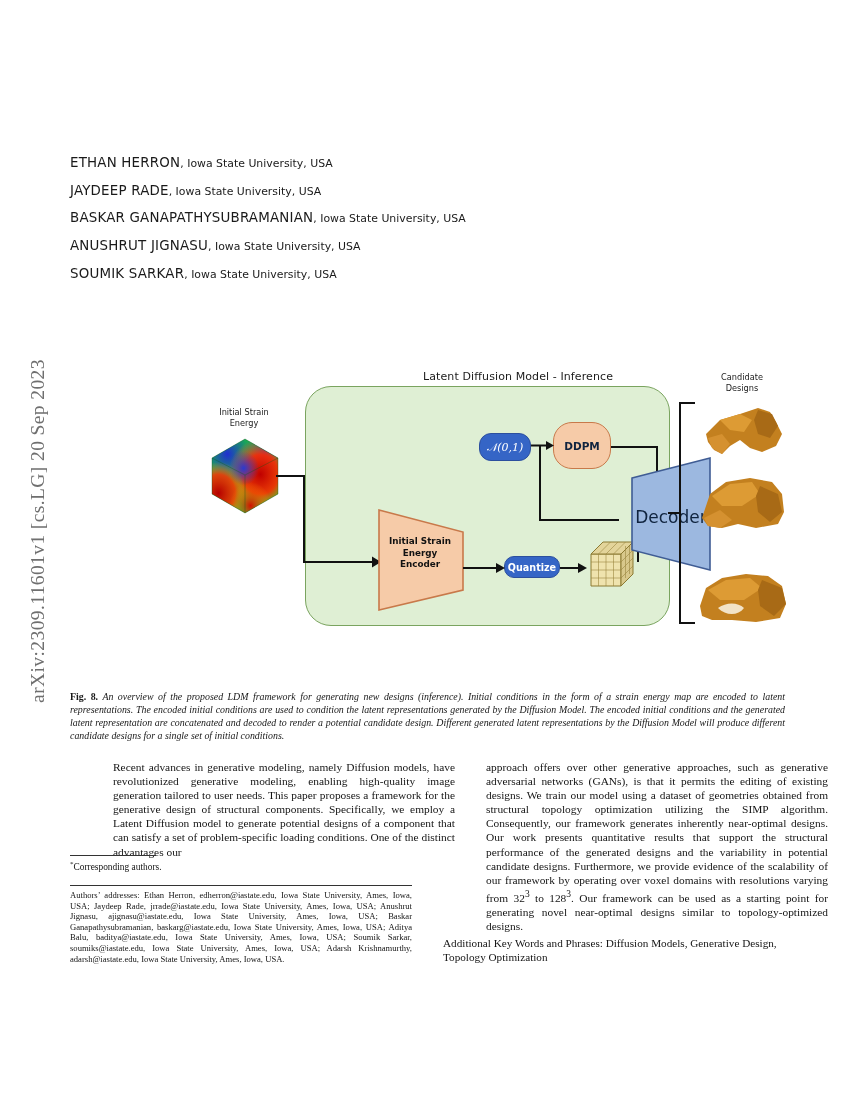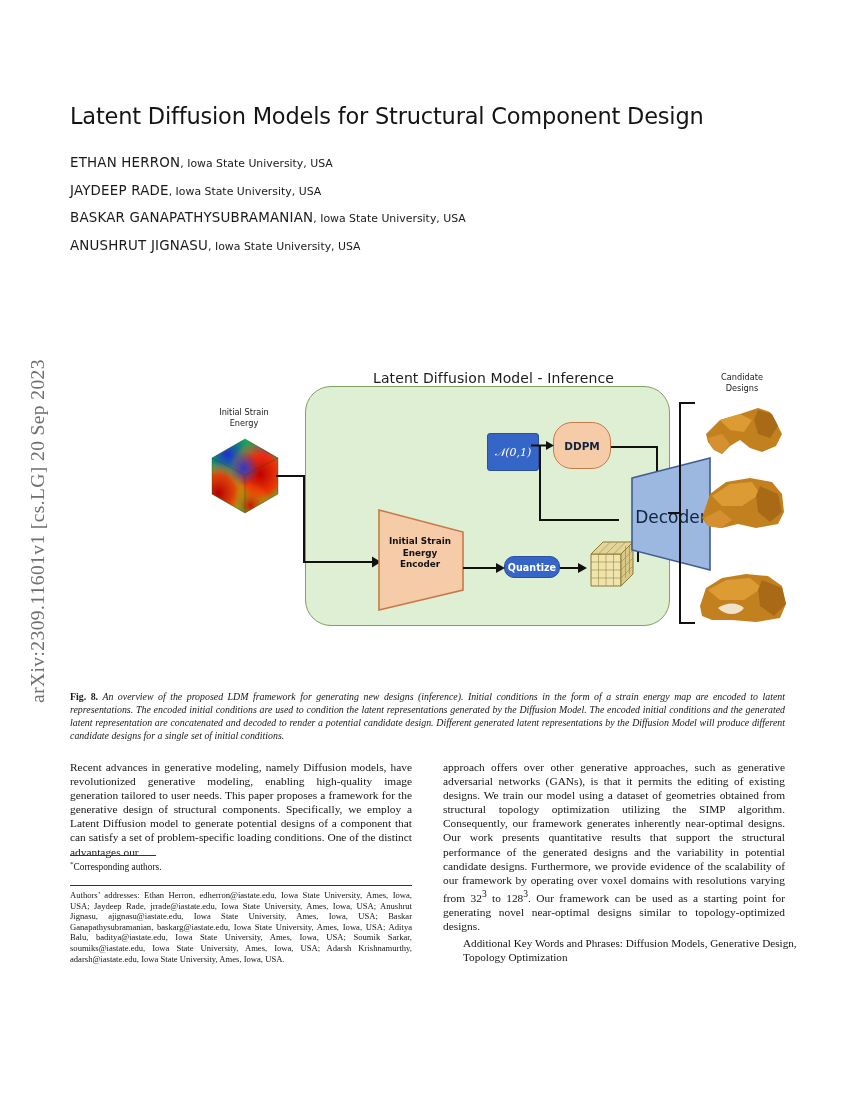--- a/index.html
+++ b/index.html
@@ -74,22 +74,23 @@
   
   .figure{
     position:absolute;
     left:60px; top:370px;
     width:660px; height:285px;
   }
   .fig-caption-title{
     position:absolute;
     left:243px; top:0px;
     width:290px;
-    font-family:"DejaVu Sans", sans-serif;
-    font-size:14px;
+    text-align:center;
+    font-family:"DejaVu Sans", sans-serif;
+    font-size:11px;
     color:#1b1b1b;
     letter-spacing:.1px;
   }
 
   
   .ldm-panel{
     position:absolute;
     left:175px; top:16px;
     width:365px; height:240px;
     background:#dfefd4;
@@ -153,25 +154,25 @@
     position:absolute;
     box-sizing:border-box;
     display:flex;
     align-items:center;
     justify-content:center;
     text-align:center;
     font-family:"DejaVu Sans", sans-serif;
     color:#10243f;
   }
   .blk-noise{
-    left:357px; top:63px;
-    width:52px; height:38px;
+    left:349px; top:63px;
+    width:52px; height:28px;
     background:#3565c6;
     border:1px solid #2c4f9e;
-    border-radius:3px;
+    border-radius:12px;
     color:#ffffff;
     font-size:11px;
     font-style:italic;
     font-family:"DejaVu Serif", serif;
   }
   .blk-ddpm{
     left:423px; top:52px;
     width:58px; height:47px;
     background:#f6cba8;
     border:1.4px solid #c8794a;
@@ -227,20 +228,21 @@
   
   .col{
     position:absolute;
     top:760px;
     width:342px;
     font-family:"Liberation Serif", serif;
     font-size:11.4px;
     line-height:14.1px;
     text-align:justify;
     color:#141414;
+    margin-left:43px;
   }
   .col-left{ left:0px; }
   .col-right{ left:373px; }
 
   .footnote-rule{
     position:absolute;
     left:0px; top:855px;
     width:86px; height:1px;
     background:#333;
   }
@@ -272,44 +274,45 @@
   }
 
   .keywords{
     position:absolute;
     left:373px; top:936px;
     width:342px;
     font-family:"Liberation Serif", serif;
     font-size:11.2px;
     line-height:14.1px;
     color:#141414;
-    margin-left:20px;
   }
 </style>
 </head>
 <body>
 
 <div class="arxiv-stamp">arXiv:2309.11601v1  [cs.LG]  20 Sep 2023</div>
 
 <div class="page">
 
-  <div class="title">Latent Diffusion Models for Structural Component Design</div>
 
   <div class="authors">
     <div class="author-line">
       <span class="nm">ETHAN HERRON</span><sup></sup><span class="aff">, Iowa State University, USA</span>
     </div>
     <div class="author-line">
       <span class="nm">JAYDEEP RADE</span><sup></sup><span class="aff">, Iowa State University, USA</span>
     </div>
     <div class="author-line">
       <span class="nm">BASKAR GANAPATHYSUBRAMANIAN</span><sup></sup><span class="aff">, Iowa State University, USA</span>
     </div>
     <div class="author-line">
       <span class="nm">ANUSHRUT JIGNASU</span><sup></sup><span class="aff">, Iowa State University, USA</span>
+    </div>
+    <div class="author-line">
+      <span class="nm">SOUMIK SARKAR</span><sup></sup><span class="aff">, Iowa State University, USA</span>
     </div>
   </div>
 
   <div class="figure">
 
     <div class="fig-caption-title">Latent Diffusion Model - Inference</div>
 
     <div class="ldm-panel"></div>
 
     <div class="strain-label">

